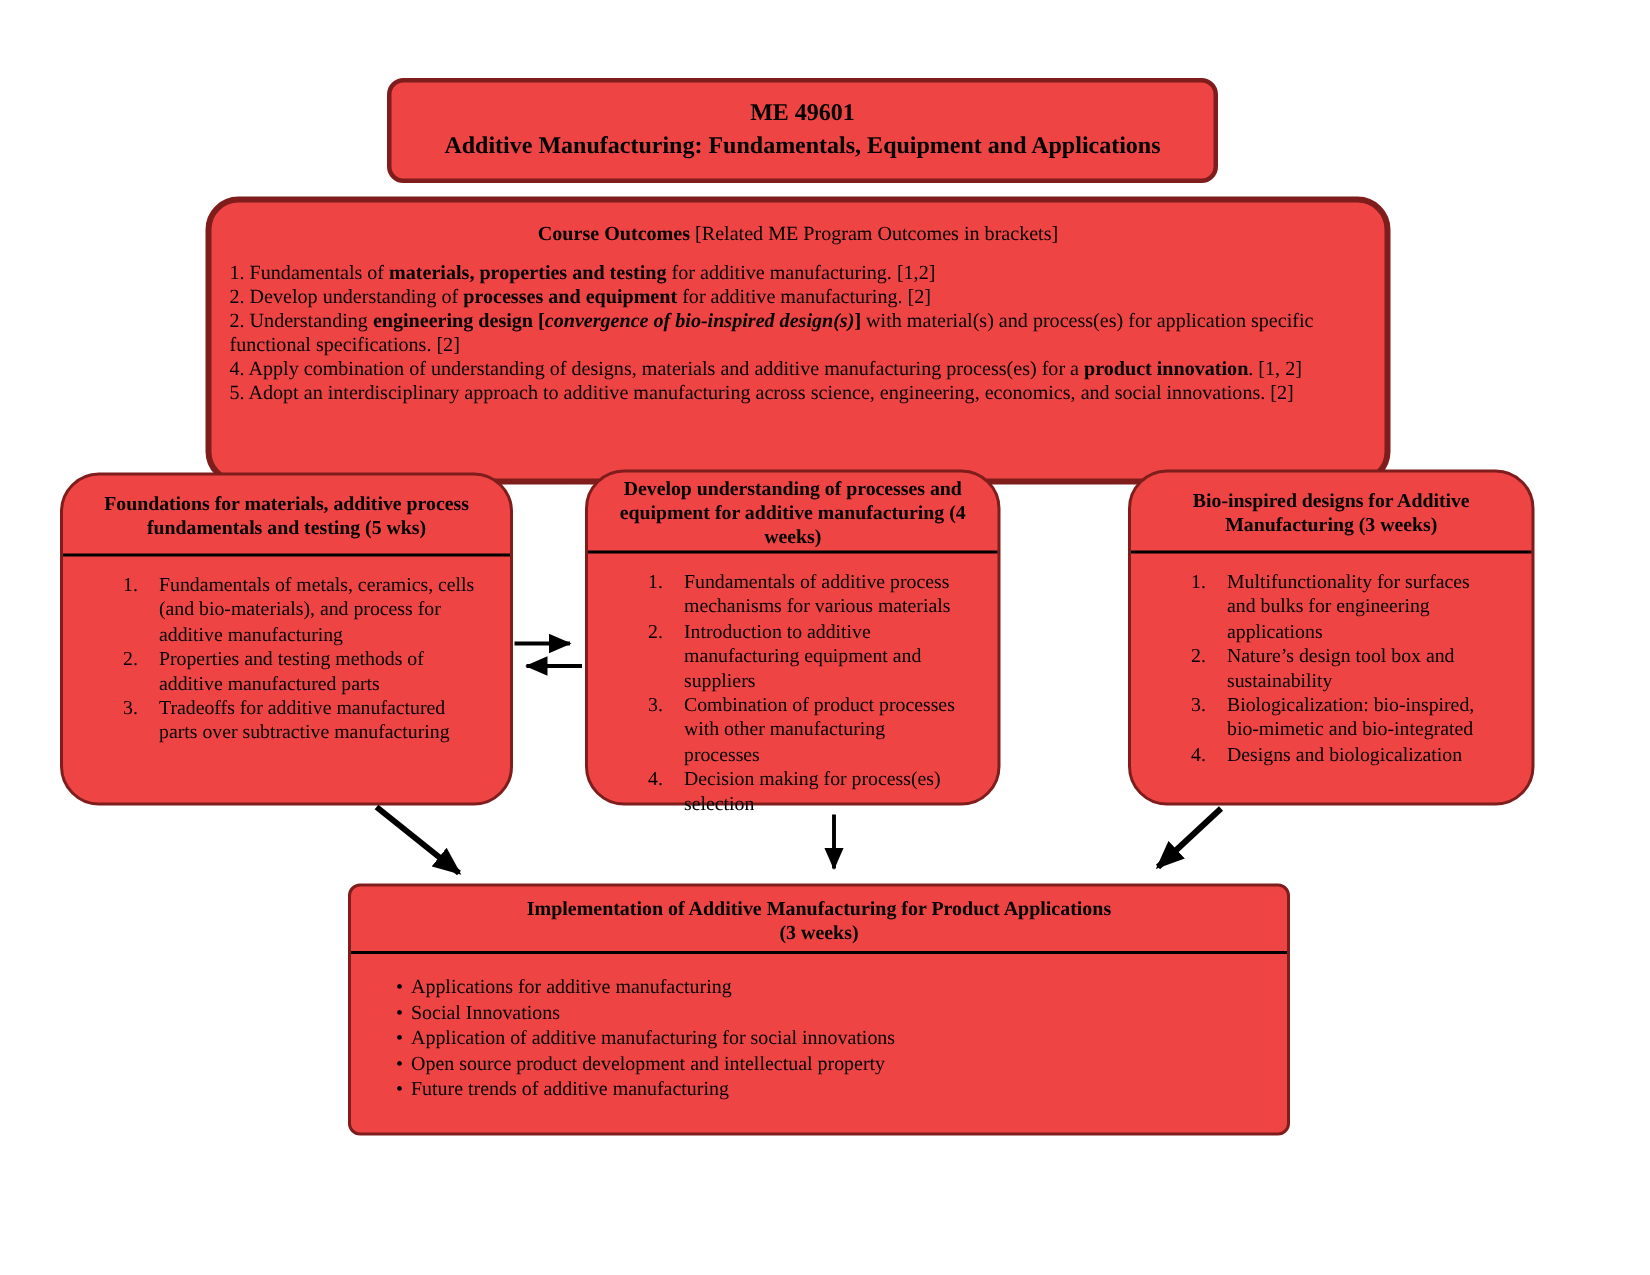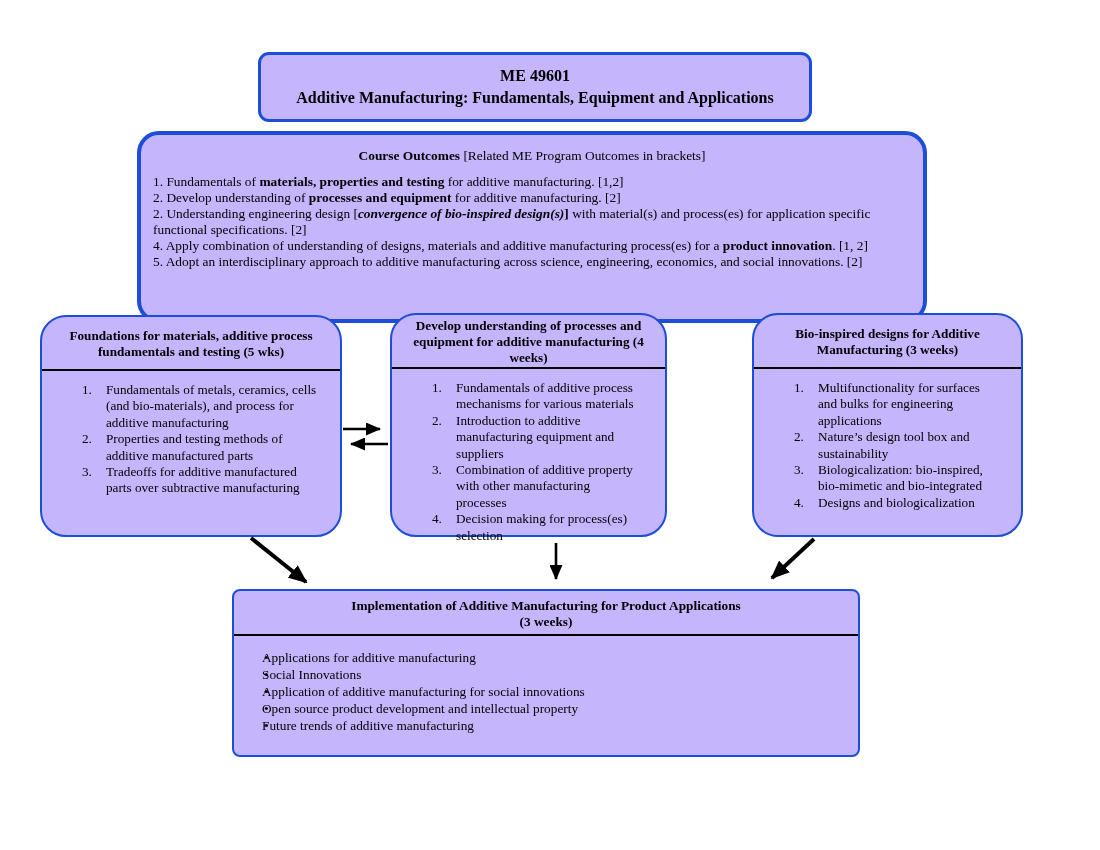--- a/index.html
+++ b/index.html
@@ -10,22 +10,22 @@
   }
   .canvas {
     position: relative;
     width: 1100px;
     height: 850px;
     background: #ffffff;
     overflow: hidden;
   }
   .box {
     position: absolute;
-    background: #c4b5fd;
-    border: 2px solid #1d4ed8;
+    background: #ef4444;
+    border: 2px solid #7f1d1d;
   }
   
   .title-box {
     left: 258px; top: 52px; width: 554px; height: 70px;
     border-width: 3px; border-radius: 11px;
     display: flex; flex-direction: column; justify-content: center;
     text-align: center; font-weight: bold; font-size: 16px; line-height: 22px;
   }
   
   .outcomes-box {
@@ -71,21 +71,21 @@
     border-radius: 8px; font-size: 13.3px;
   }
   .impl-header {
     height: 45px;
     display: flex; flex-direction: column; align-items: center; justify-content: center;
     text-align: center; font-weight: bold; line-height: 16px;
     border-bottom: 2px solid #000000;
     padding-top: 2px;
   }
   .impl-list { list-style: none; margin-top: 13px; line-height: 17px; }
-  .impl-list li { position: relative; padding-left: 28px; padding-right: 12px; }
+  .impl-list li { position: relative; padding-left: 40px; padding-right: 12px; }
   .impl-list li::before { content: "\2022"; position: absolute; left: 30px; }
   
   .arrows {
     position: absolute; left: 0; top: 0;
     width: 1100px; height: 850px;
     pointer-events: none;
   }
 </style>
 </head>
 <body>
@@ -95,41 +95,41 @@
   <div class="box title-box">
     <div>ME 49601</div>
     <div>Additive Manufacturing: Fundamentals, Equipment and Applications</div>
   </div>
 
   <div class="box outcomes-box">
     <div class="outcomes-heading"><span class="b">Course Outcomes</span><span> [Related ME Program Outcomes in brackets]</span></div>
     <ul class="plain-list">
         <li><span>1. Fundamentals of </span><span style="font-weight: bold;">materials, properties and testing</span><span> for additive manufacturing. [1,2]</span></li>
         <li><span>2. Develop understanding of </span><span style="font-weight: bold;">processes and equipment</span><span> for additive manufacturing. [2]</span></li>
-        <li><span>2. Understanding </span><span style="font-weight: normal;">engineering design [</span><span style="font-weight: bold; font-style: italic;">convergence of bio-inspired design(s)</span><span style="font-weight: bold;">]</span><span> with material(s) and process(es) for application specific functional specifications. [2]</span></li>
+        <li><span>2. Understanding </span><span style="font-weight: bold;">engineering design [</span><span style="font-weight: bold; font-style: italic;">convergence of bio-inspired design(s)</span><span style="font-weight: bold;">]</span><span> with material(s) and process(es) for application specific functional specifications. [2]</span></li>
         <li><span>4. Apply combination of understanding of designs, materials and additive manufacturing process(es) for a </span><span style="font-weight: bold;">product innovation</span><span>. [1, 2]</span></li>
         <li><span>5. Adopt an interdisciplinary approach to additive manufacturing across science, engineering, economics, and social innovations. [2]</span></li>
       </ul>
   </div>
 
   <div class="box module-box foundations">
     <div class="module-header">Foundations for materials, additive process fundamentals and testing (5 wks)</div>
     <ol class="module-list">
         <li>Fundamentals of metals, ceramics, cells (and bio-materials), and process for additive manufacturing</li>
         <li>Properties and testing methods of additive manufactured parts</li>
         <li>Tradeoffs for additive manufactured parts over subtractive manufacturing</li>
       </ol>
   </div>
 
   <div class="box module-box processes">
     <div class="module-header">Develop understanding of processes and equipment for additive manufacturing (4 weeks)</div>
     <ol class="module-list">
         <li>Fundamentals of additive process mechanisms for various materials</li>
         <li>Introduction to additive manufacturing equipment and suppliers</li>
-        <li>Combination of additive property with other manufacturing processes</li>
+        <li>Combination of product processes with other manufacturing processes</li>
         <li>Decision making for process(es) selection</li>
       </ol>
   </div>
 
   <div class="box module-box bioinspired">
     <div class="module-header">Bio-inspired designs for Additive Manufacturing (3 weeks)</div>
     <ol class="module-list">
         <li>Multifunctionality for surfaces and bulks for engineering applications</li>
         <li>Nature’s design tool box and sustainability</li>
         <li>Biologicalization: bio-inspired, bio-mimetic and bio-integrated</li>

